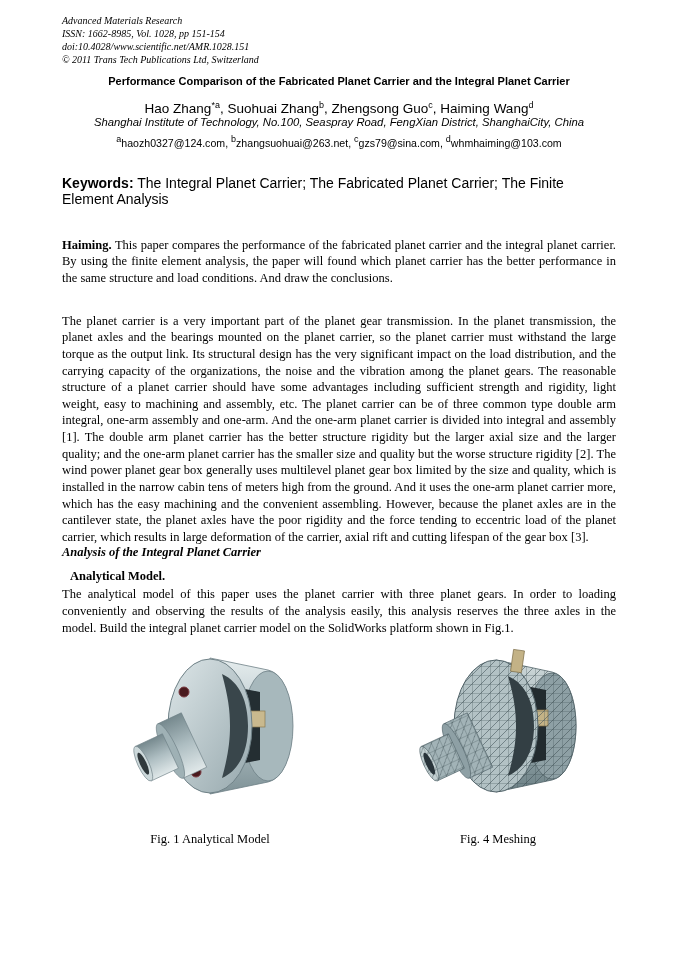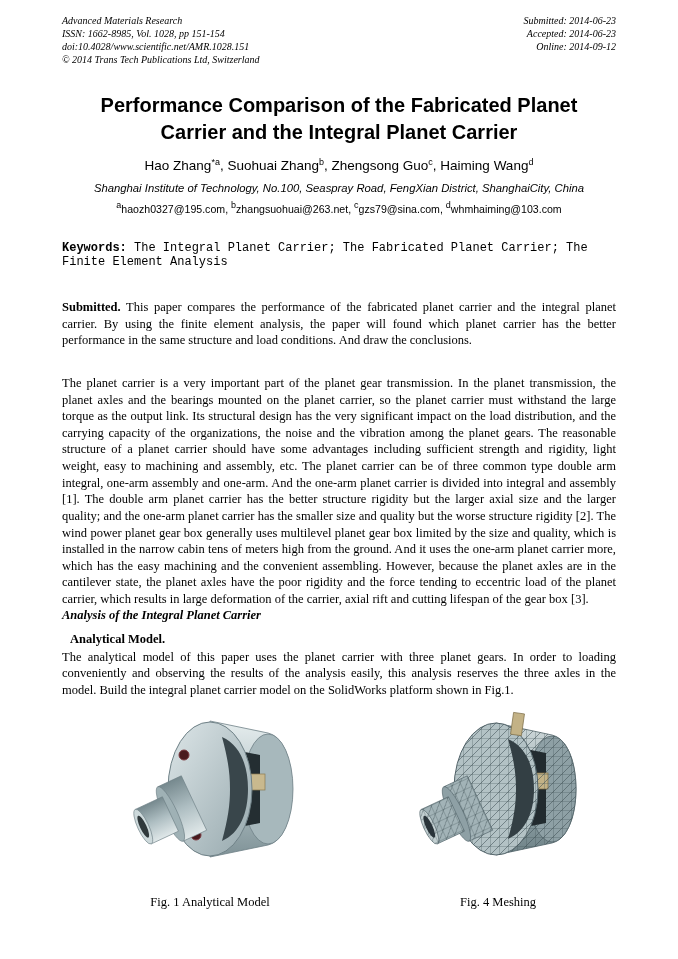--- a/index.html
+++ b/index.html
@@ -5,34 +5,34 @@
   * { margin:0; padding:0; box-sizing:border-box; }
   html,body { background:#ffffff; }
   body { width:678px; font-family:"Liberation Serif", serif; color:#000; }
   .page { width:678px; min-height:959px; padding:14px 62px 20px 62px; background:#fff; }
 
   .meta { display:flex; justify-content:space-between; font-style:italic;
           font-size:10px; line-height:1.3; }
   .meta-right { text-align:right; }
 
   .title { font-family:"Liberation Sans", sans-serif; font-weight:bold;
-           font-size:20px; line-height:1.35; text-align:center;
-           max-width:524px; margin:26px auto 12px auto; }
+           font-size:11px; line-height:1.35; text-align:center;
+           max-width:524px; margin:8px auto 12px auto; }
 
   .authors { font-family:"Liberation Sans", sans-serif; font-size:13.5px;
-             text-align:center; margin-bottom:9px; }
+             text-align:center; }
   .authors sup, .emails sup { font-size:9px; line-height:0; }
 
   .affil { font-family:"Liberation Sans", sans-serif; font-size:11.3px;
            text-align:center; margin-bottom:9px;font-style:italic; }
 
   .emails { font-family:"Liberation Sans", sans-serif; font-size:10.6px;
             text-align:center; margin-bottom:26px; }
 
-  .keywords { font-family:Liberation Mono, monospace; font-size:12px;
+  .keywords { font-family:Liberation Sans, sans-serif; font-size:14px;
               margin-bottom:30px; }
   .keywords b { font-weight:bold; }
 
   .abstract, p.body { font-size:12.5px; line-height:1.33; text-align:justify; }
   .abstract b { font-weight:bold; }
   .abstract { margin-bottom:26px; }
 
   h2.sec { font-size:12.5px; font-weight:bold; margin:0 0 9px 0; }
   .sec-gap { margin-top:24px;font-style:italic; }
   h3.subsec { font-size:12.5px; font-weight:bold; margin:0 0 2px 8px; }
@@ -46,44 +46,39 @@
 </head>
 <body>
 
 <div class="page">
 
   <header class="meta">
     <div class="meta-left">
       <div>Advanced Materials Research</div>
       <div>ISSN: 1662-8985, Vol. 1028, pp 151-154</div>
       <div>doi:10.4028/www.scientific.net/AMR.1028.151</div>
-      <div>© 2014 Trans Tech Publications Ltd, Switzerland</div>
-    </div>
-    <div class="meta-right">
-      <div>Submitted: 2014-06-23</div>
-      <div>Accepted: 2014-06-23</div>
-      <div>Online: 2014-09-12</div>
+      <div>© 2011 Trans Tech Publications Ltd, Switzerland</div>
     </div>
   </header>
 
   <h1 class="title">Performance Comparison of the Fabricated Planet Carrier and the Integral Planet Carrier</h1>
 
   <div class="authors">
     <span><span>Hao Zhang</span><sup>*a</sup><span>, </span></span><span><span>Suohuai Zhang</span><sup>b</sup><span>, </span></span><span><span>Zhengsong Guo</span><sup>c</sup><span>, </span></span><span><span>Haiming Wang</span><sup>d</sup><span></span></span>
   </div>
 
   <div class="affil">Shanghai Institute of Technology, No.100, Seaspray Road, FengXian District, ShanghaiCity, China</div>
 
   <div class="emails">
-    <span><sup>a</sup><span>haozh0327@195.com</span><span>, </span></span><span><sup>b</sup><span>zhangsuohuai@263.net</span><span>, </span></span><span><sup>c</sup><span>gzs79@sina.com</span><span>, </span></span><span><sup>d</sup><span>whmhaiming@103.com</span><span></span></span>
+    <span><sup>a</sup><span>haozh0327@124.com</span><span>, </span></span><span><sup>b</sup><span>zhangsuohuai@263.net</span><span>, </span></span><span><sup>c</sup><span>gzs79@sina.com</span><span>, </span></span><span><sup>d</sup><span>whmhaiming@103.com</span><span></span></span>
   </div>
 
   <p class="keywords"><b>Keywords:</b> <span>The Integral Planet Carrier; The Fabricated Planet Carrier; The Finite Element Analysis</span></p>
 
-  <p class="abstract"><b>Submitted.</b> <span>This paper compares the performance of the fabricated planet carrier and the integral planet carrier. By using the finite element analysis, the paper will found which planet carrier has the better performance in the same structure and load conditions. And draw the conclusions.</span></p>
+  <p class="abstract"><b>Haiming.</b> <span>This paper compares the performance of the fabricated planet carrier and the integral planet carrier. By using the finite element analysis, the paper will found which planet carrier has the better performance in the same structure and load conditions. And draw the conclusions.</span></p>
 
   <p class="body">The planet carrier is a very important part of the planet gear transmission. In the planet transmission, the planet axles and the bearings mounted on the planet carrier, so the planet carrier must withstand the large torque as the output link. Its structural design has the very significant impact on the load distribution, and the carrying capacity of the organizations, the noise and the vibration among the planet gears. The reasonable structure of a planet carrier should have some advantages including sufficient strength and rigidity, light weight, easy to machining and assembly, etc. The planet carrier can be of three common type double arm integral, one-arm assembly and one-arm. And the one-arm planet carrier is divided into integral and assembly [1]. The double arm planet carrier has the better structure rigidity but the larger axial size and the larger quality; and the one-arm planet carrier has the smaller size and quality but the worse structure rigidity [2]. The wind power planet gear box generally uses multilevel planet gear box limited by the size and quality, which is installed in the narrow cabin tens of meters high from the ground. And it uses the one-arm planet carrier more, which has the easy machining and the convenient assembling. However, because the planet axles are in the cantilever state, the planet axles have the poor rigidity and the force tending to eccentric load of the planet carrier, which results in large deformation of the carrier, axial rift and cutting lifespan of the gear box [3].</p>
 
   <h2 class="sec sec-gap">Analysis of the Integral Planet Carrier</h2>
   <h3 class="subsec">Analytical Model.</h3>
   <p class="body">The analytical model of this paper uses the planet carrier with three planet gears. In order to loading conveniently and observing the results of the analysis easily, this analysis reserves the three axles in the model. Build the integral planet carrier model on the SolidWorks platform shown in Fig.1.</p>
 
   <div class="figures">
 
     <figure>

